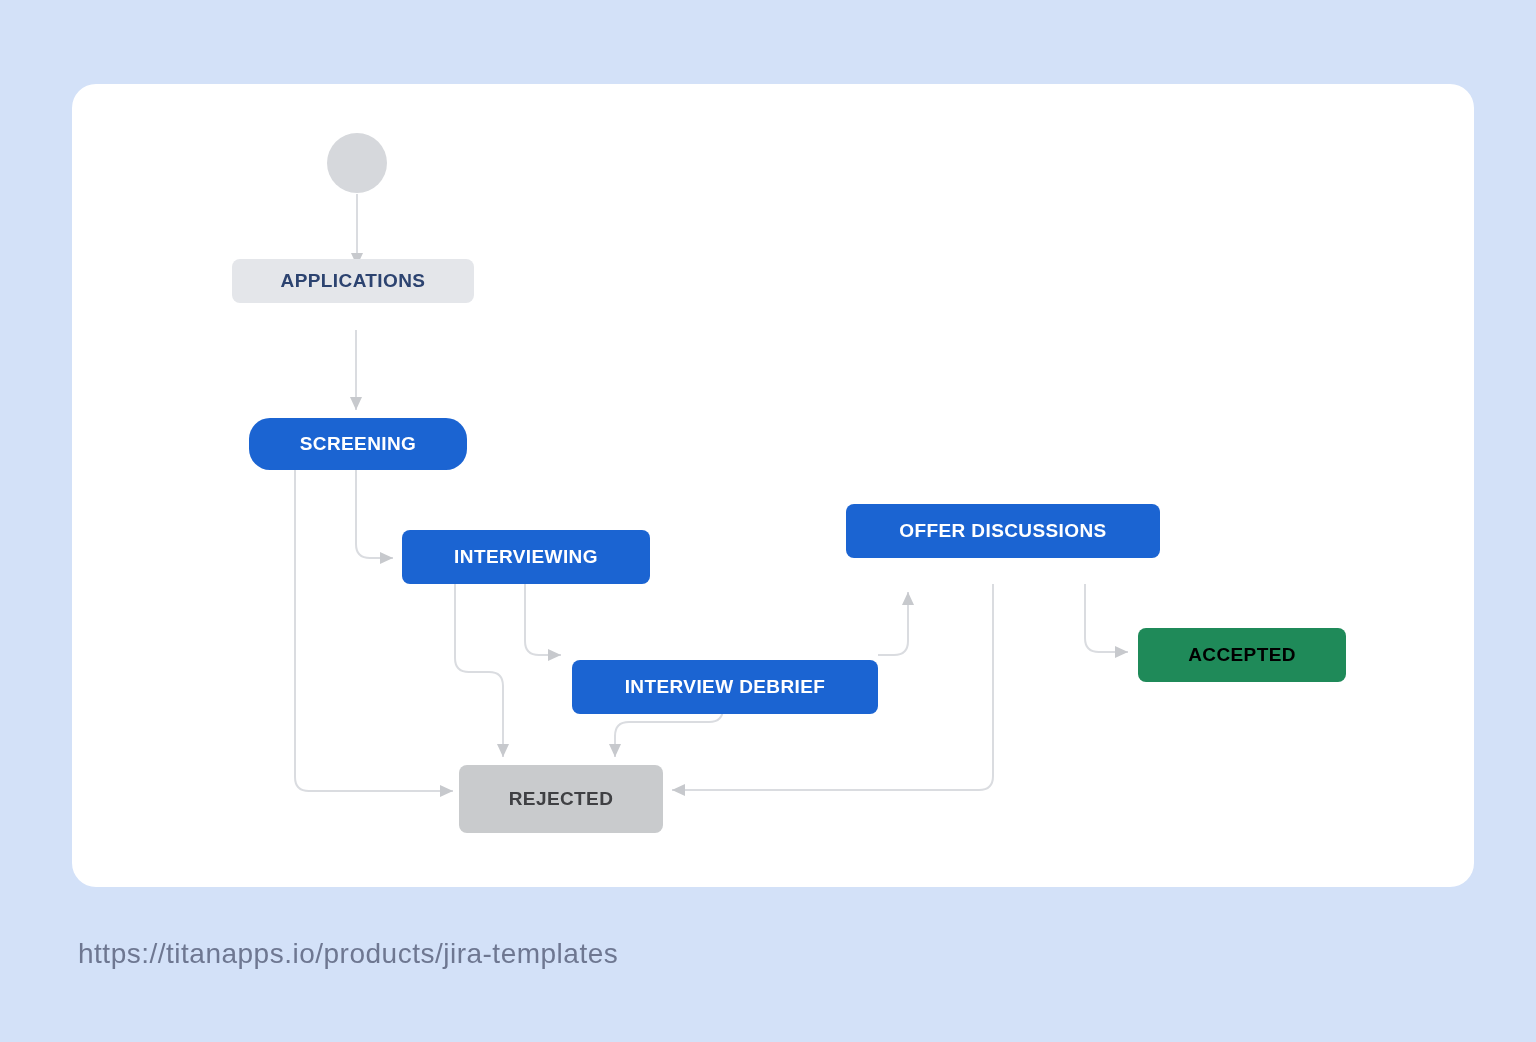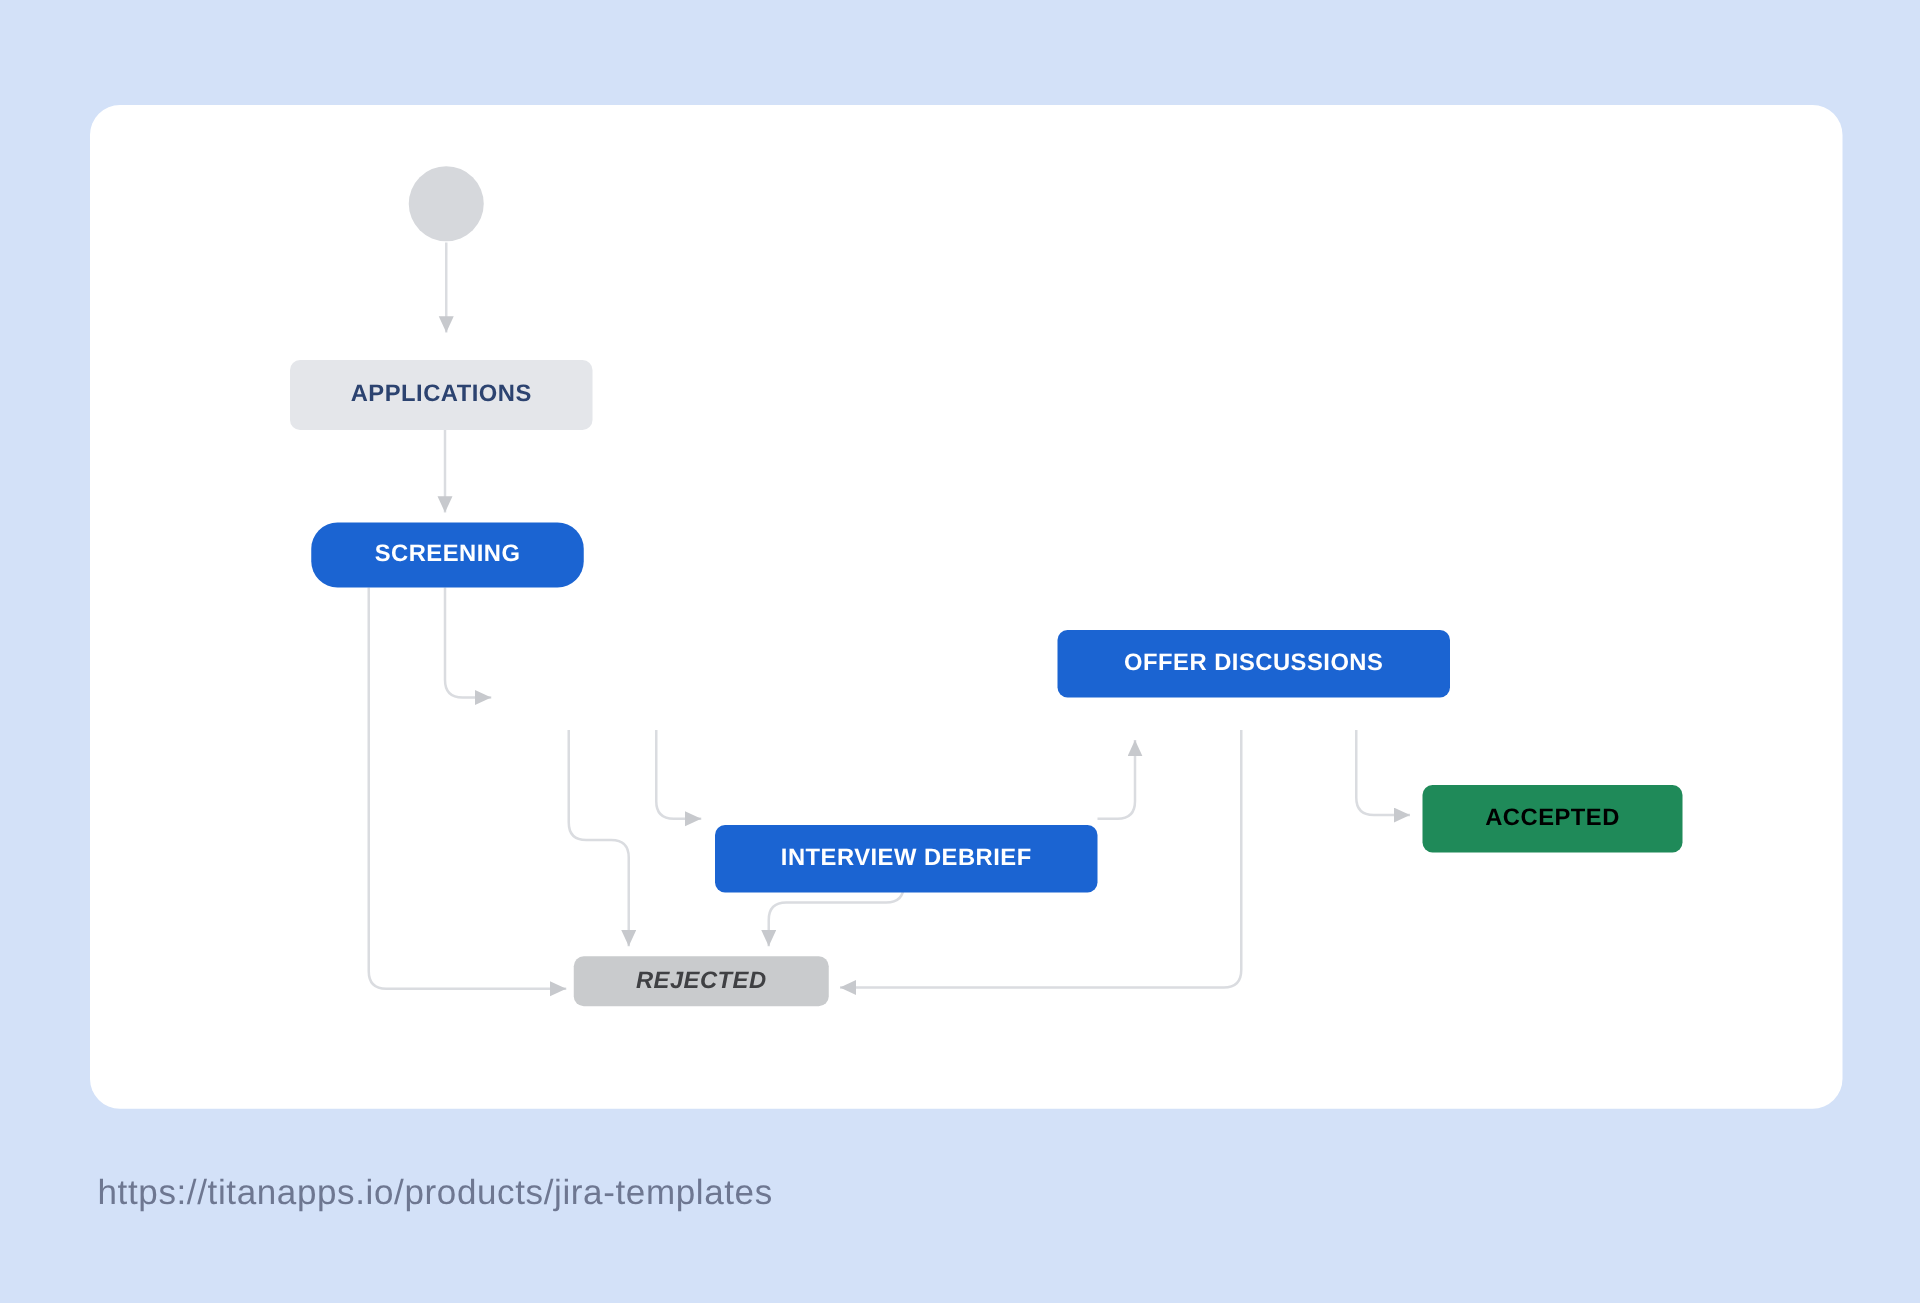--- a/index.html
+++ b/index.html
@@ -59,28 +59,29 @@
     <path class="connector" marker-end="url(#ah)" d="M284,386 V460 Q284,474 298,474 H321"></path>
     <path class="connector" marker-end="url(#ah)" d="M223,386 V693 Q223,707 237,707 H381"></path>
     <path class="connector" marker-end="url(#ah)" d="M453,500 V557 Q453,571 467,571 H489"></path>
     <path class="connector" marker-end="url(#ah)" d="M383,500 V574 Q383,588 397,588 H417 Q431,588 431,602 V673"></path>
     <path class="connector" marker-end="url(#ah)" d="M806,571 H822 Q836,571 836,557 V508"></path>
     <path class="connector" marker-end="url(#ah)" d="M651,598 V624 Q651,638 637,638 H557 Q543,638 543,652 V673"></path>
     <path class="connector" marker-end="url(#ah)" d="M1013,500 V554 Q1013,568 1027,568 H1056"></path>
     <path class="connector" marker-end="url(#ah)" d="M921,500 V692 Q921,706 907,706 H600"></path>
   </svg>
 
-  <div class="node todo" style="left:160px;top:204px;width:242px;height:56px;">APPLICATIONS</div>
+  <div class="node todo" style="left:160px;top:175px;width:242px;height:44px;">APPLICATIONS</div>
 
   <div class="node in-progress" style="left:177px;top:334px;width:218px;height:52px;border-radius:21px;">SCREENING</div>
 
+  <div class="node in-progress" style="left:330px;top:446px;width:248px;height:54px;">INTERVIEWING</div>
 
   <div class="node in-progress" style="left:500px;top:544px;width:306px;height:54px;margin-top:32px;">INTERVIEW DEBRIEF</div>
 
   <div class="node in-progress" style="left:774px;top:420px;width:314px;height:54px;">OFFER DISCUSSIONS</div>
 
   <div class="node done" style="left:1066px;top:544px;width:208px;height:54px;">ACCEPTED</div>
 
-  <div class="node neutral" style="left:387px;top:681px;width:204px;height:40px;font-style:italic;">REJECTED</div>
+  <div class="node neutral" style="left:387px;top:681px;width:204px;height:68px;">REJECTED</div>
 
 </div>
 
 <div class="caption">https://titanapps.io/products/jira-templates</div>
 
 </body></html>

